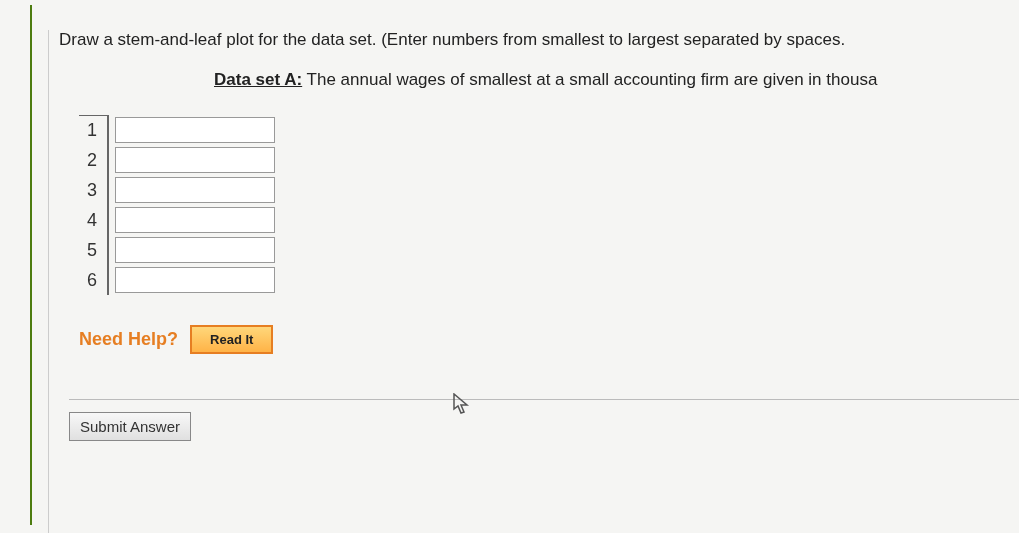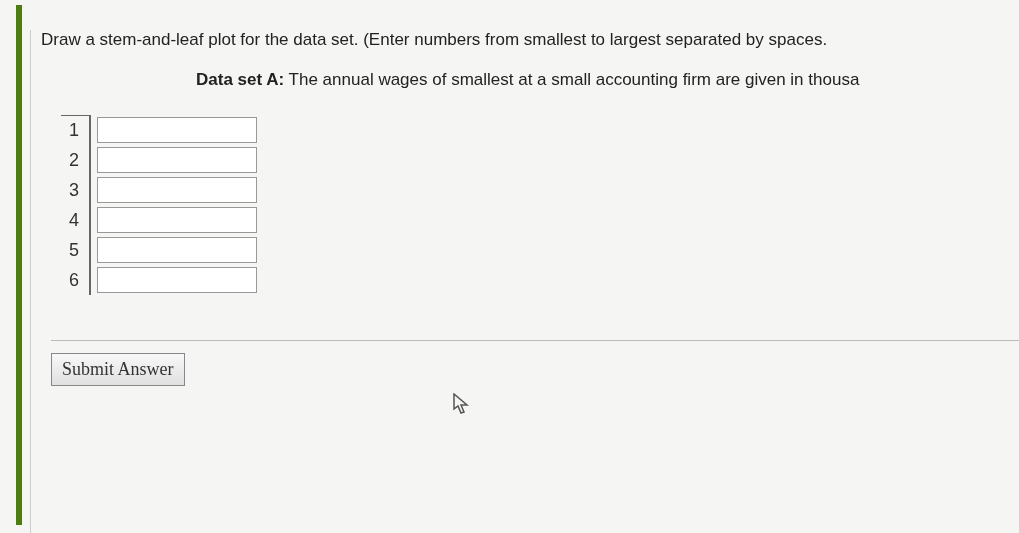--- a/index.html
+++ b/index.html
@@ -9,25 +9,26 @@
     }
     body {
       font-family: Arial, Helvetica, sans-serif;
       background: #f5f5f3;
       width: 1019px;
       height: 533px;
       position: relative;
       overflow: hidden;
     }
     .container {
-      border-left: 6px solid #4d7c0f;
-      margin-left: 16px;
+      border-left: 2px solid #4d7c0f;
+      margin-left: 30px;
       margin-top: 5px;
       height: 520px;
       padding-top: 10px;
+      padding-left: 8px;
     }
     .inner {
       border-left: 1px solid #ccc;
       margin-left: 8px;
       padding-left: 10px;
       height: 100%;
     }
     .question-text {
       font-size: 17px;
       color: #222;
@@ -37,20 +38,21 @@
     .dataset-block {
       margin-left: 155px;
       margin-bottom: 25px;
     }
     .dataset-label {
       font-size: 17px;
       color: #222;
     }
     .dataset-label b {
       font-weight: bold;
+      text-decoration: underline;
     }
     .dataset-values {
       font-family: 'Courier New', monospace;
       font-size: 18px;
       color: #c0392b;
       margin-top: 8px;
       letter-spacing: 1px;
     }
     .stem-leaf-table {
       border-spacing: 0;
@@ -103,24 +105,23 @@
     .submit-section {
       margin-top: 45px;
       border-top: 1px solid #bbb;
       padding-top: 12px;
       margin-left: 10px;
     }
     .submit-btn {
       background: linear-gradient(#f8f8f8, #e0e0e0);
       border: 1px solid #888;
       padding: 5px 10px;
-      font-size: 18px;
+      font-size: 15px;
       color: #333;
       cursor: pointer;
-      font-family: Liberation Serif, serif;
     }
     .cursor-icon {
       position: absolute;
       left: 453px;
       top: 393px;
       font-size: 20px;
       color: #444;
       pointer-events: none;
     }
   </style>
@@ -159,20 +160,24 @@
         <td class="stem-cell">5</td>
         <td><input type="text" class="leaf-input" style=""></td>
       </tr>
       <tr>
         <td class="stem-cell">6</td>
         <td><input type="text" class="leaf-input" style=""></td>
       </tr>
     </tbody>
       </table>
 
+    <div class="need-help">
+      <span class="need-help-label">Need Help?</span>
+      <button class="read-it-btn">Read It</button>
+    </div>
 
     <div class="submit-section">
       <button class="submit-btn">Submit Answer</button>
     </div>
   </div>
 </div>
 
 <div class="cursor-icon">
   <svg width="18" height="22" viewBox="0 0 18 22">
     <path d="M1 1 L1 16 L5 13 L8 20 L11 19 L8 12 L14 12 Z" fill="none" stroke="#555" stroke-width="1.5"></path>

